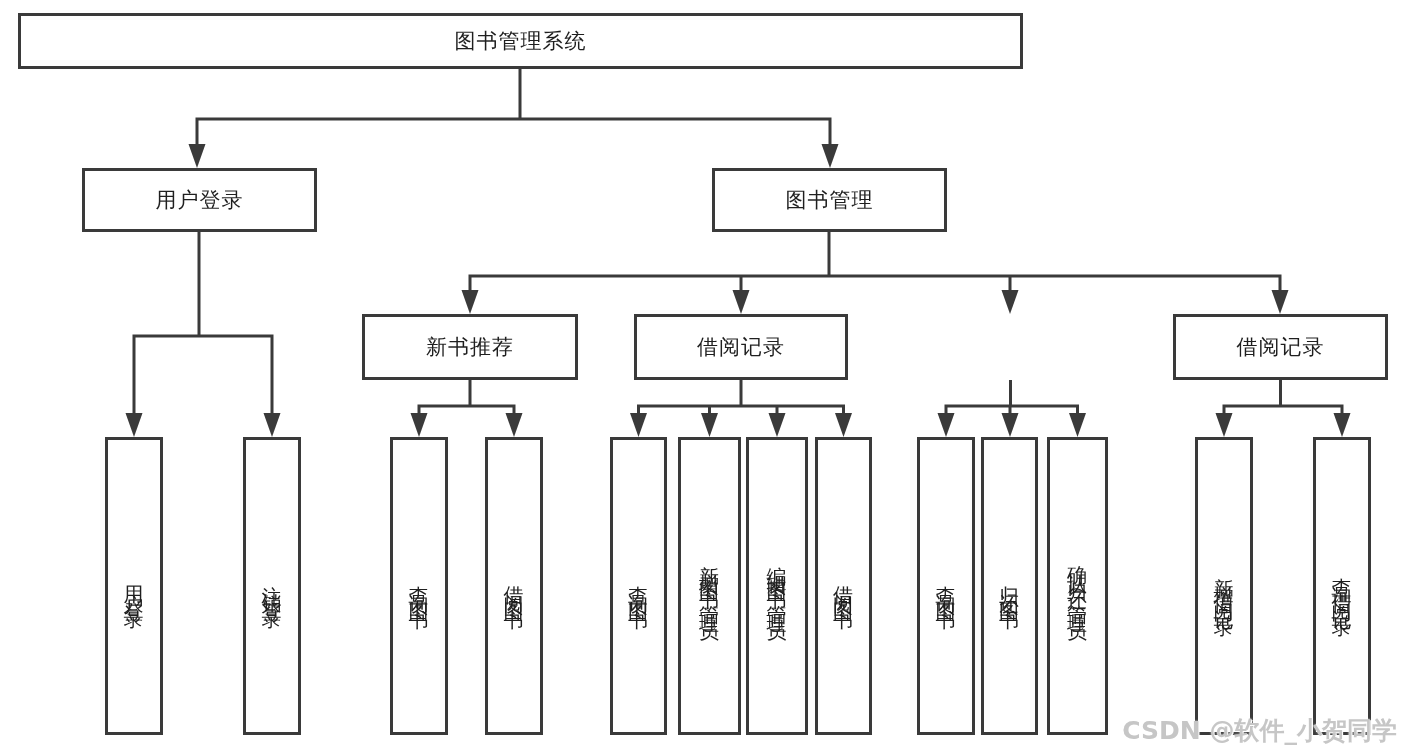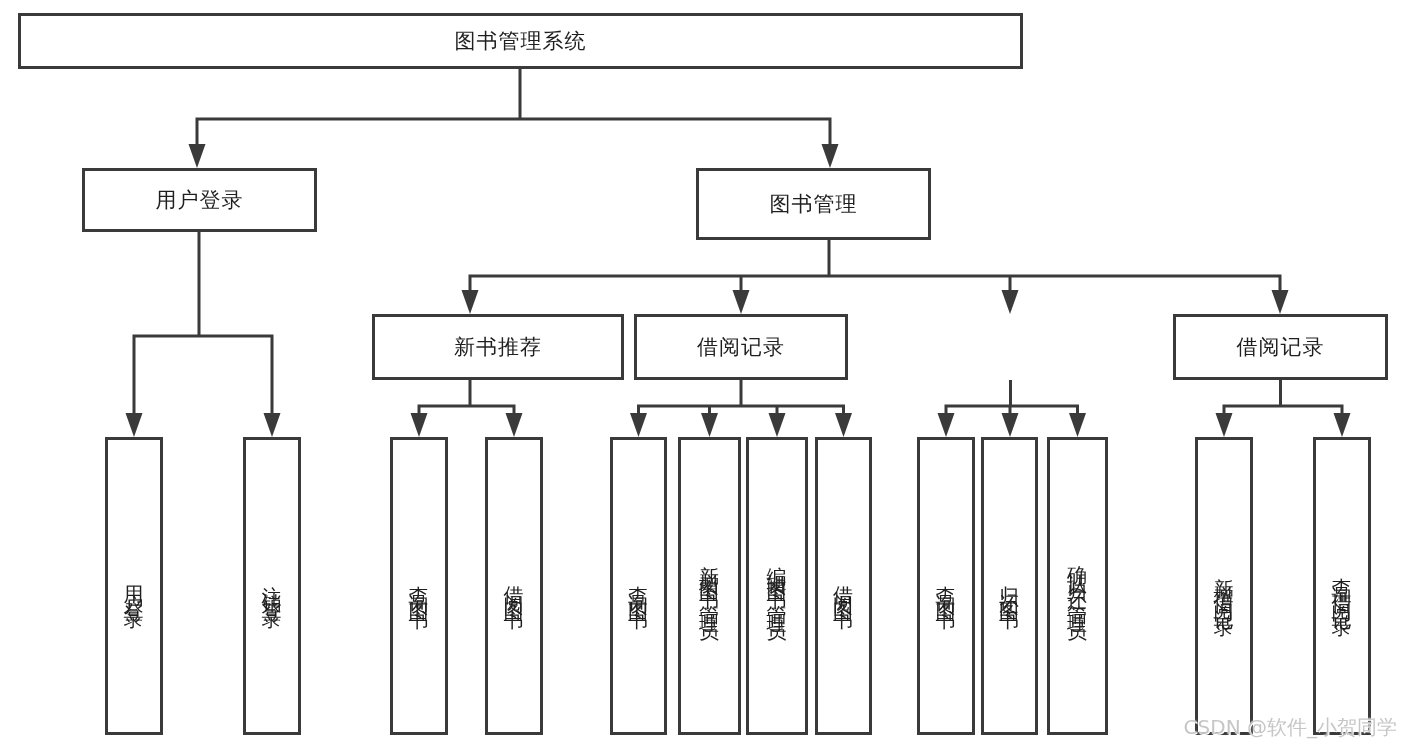--- a/index.html
+++ b/index.html
@@ -43,24 +43,25 @@
     font-size: 20px;
     letter-spacing: 8px;
     line-height: 1;
     white-space: nowrap;
   }
   #watermark {
     position: absolute;
     top: 714px;
     right: 8px;
     z-index: 10;
-    font-size: 20px;
+    font-size: 25px;
     color: #c6c6c6;
     text-shadow: 0 0 2px #ffffff, 1px 1px 0 #ffffff;
     white-space: nowrap;
+    font-weight: bold;
   }
 </style>
 </head>
 <body>
 
 <div id="stage">
 
   <svg id="connector-layer" width="1405" height="747" viewBox="0 0 1405 747">
     <g stroke="#3a3a3a" stroke-width="3" fill="none">
 
@@ -101,25 +102,25 @@
     </g>
   </svg>
 
   <div class="box h" style="left:18px; top:13px; width:1005px; height:56px">
     <span class="lbl">图书管理系统</span>
   </div>
 
   <div class="box h" style="left:82px; top:168px; width:235px; height:64px">
     <span class="lbl">用户登录</span>
   </div>
-  <div class="box h" style="left:696px; top:168px; width:235px; height:72px">
+  <div class="box h" style="left:712px; top:168px; width:235px; height:64px">
     <span class="lbl">图书管理</span>
   </div>
 
-  <div class="box h" style="left:372px; top:314px; width:252px; height:66px">
+  <div class="box h" style="left:362px; top:314px; width:216px; height:66px">
     <span class="lbl">新书推荐</span>
   </div>
   <div class="box h" style="left:634px; top:314px; width:214px; height:66px">
     <span class="lbl">借阅记录</span>
   </div>
   <div class="box h" style="left:1173px; top:314px; width:215px; height:66px">
     <span class="lbl">借阅记录</span>
   </div>
 
   <div class="box v" style="left:105px; top:437px; width:58px; height:298px">

